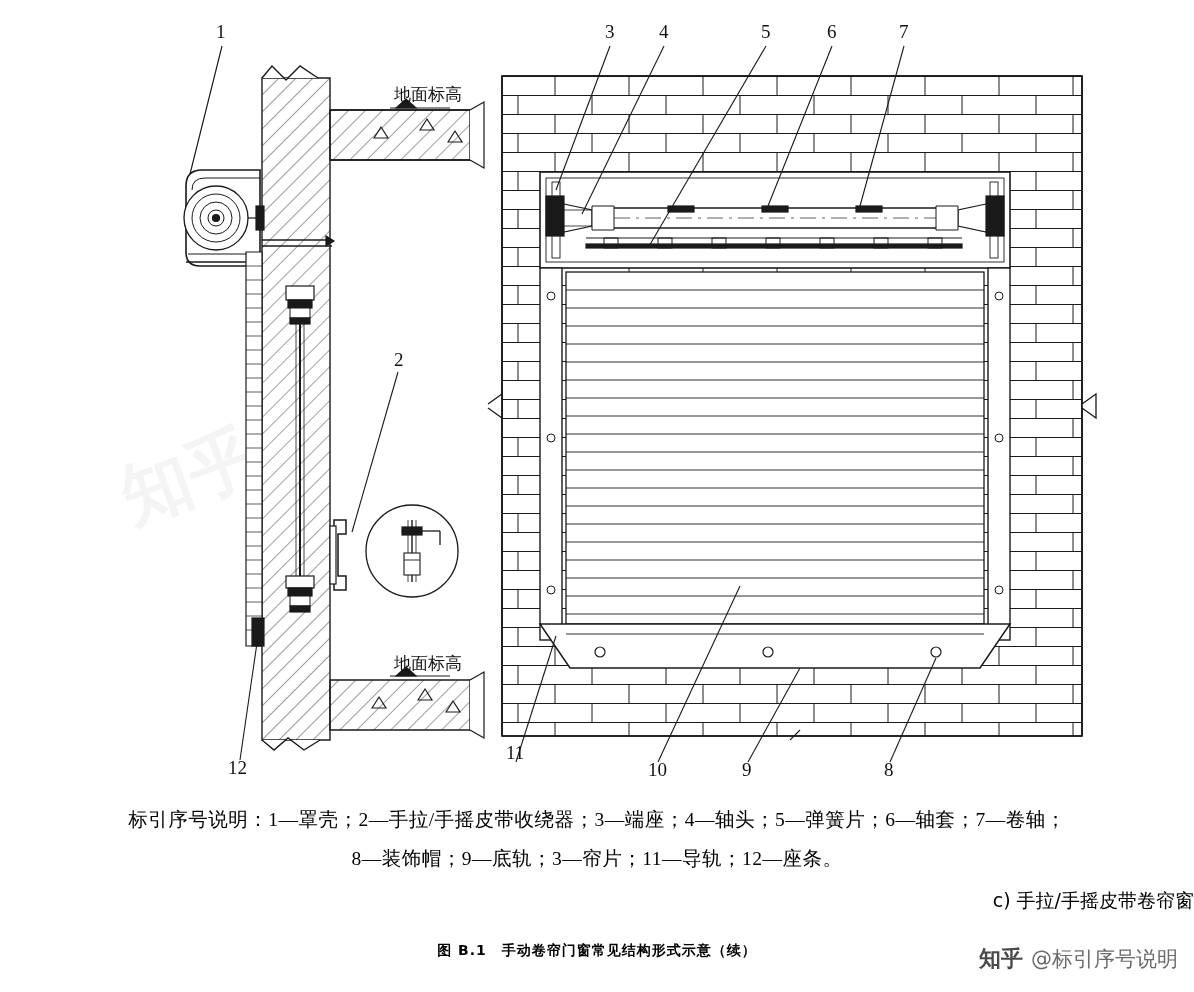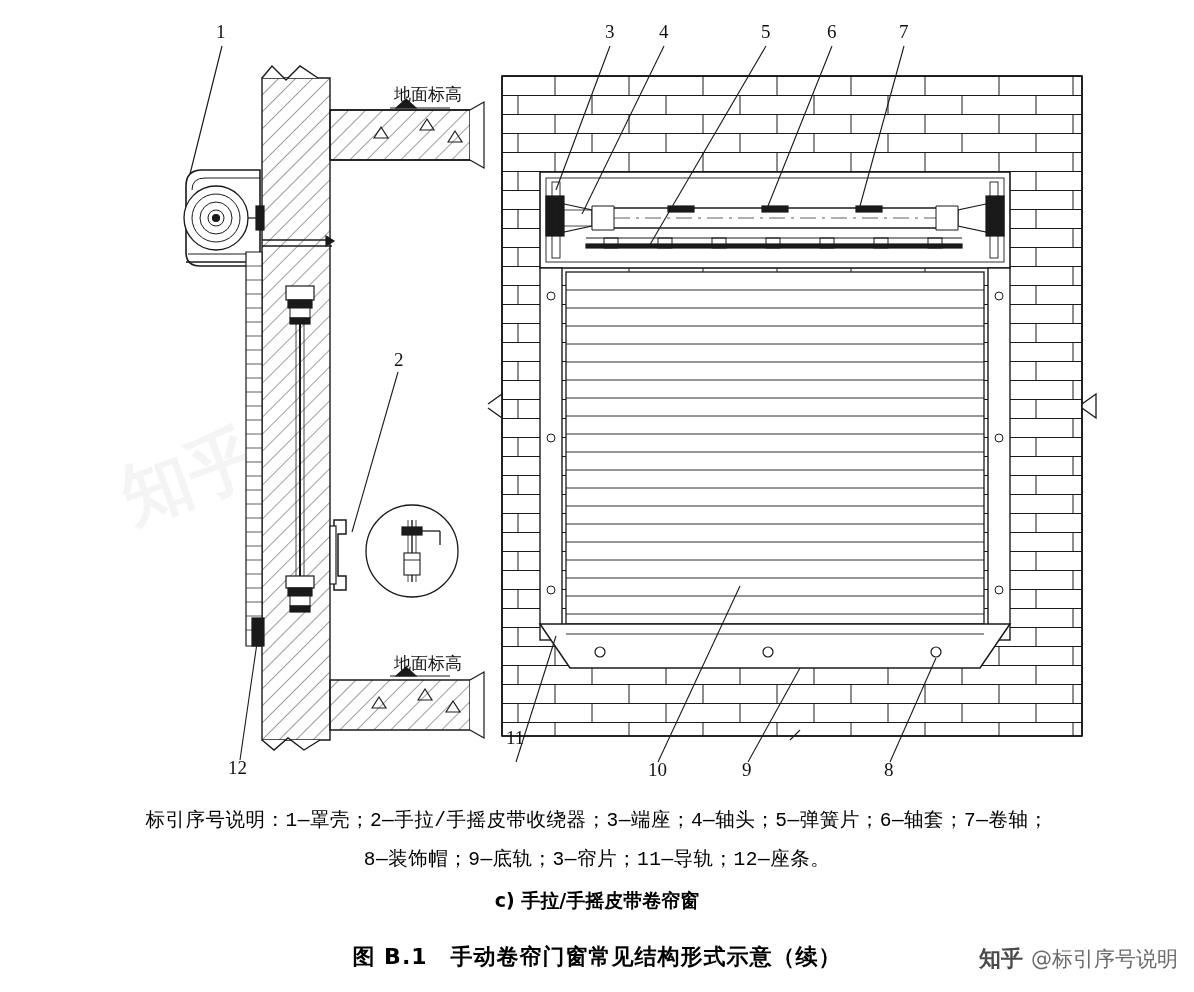--- a/index.html
+++ b/index.html
@@ -21,35 +21,36 @@
     color:#111;
     white-space:nowrap;
   }
   .lbl.cjk{font-family:Liberation Sans, sans-serif;font-size:17px;}
   .caption-block{
     position:absolute;
     left:0;top:806px;width:1194px;
     text-align:center;
   }
   .legend-line{
-    font-family:Liberation Mono, monospace;
+    font-family:Liberation Serif, serif;
     font-size:19.5px;
     letter-spacing:0.5px;
     color:#000;
     margin:0 0 12px 0;
   }
   .sub-caption{
     font-family:"DejaVu Sans", sans-serif;
     font-size:19px;
     margin:16px 0 0 0;
-    font-weight:700;
+    font-weight:400;
+    text-align:right;
   }
   .fig-caption{
     font-family:"DejaVu Sans", sans-serif;
-    font-size:22px;
+    font-size:14px;
     margin:28px 0 0 0;
     font-weight:600;
     letter-spacing:1px;
   }
   .watermark{
     position:absolute;
     right:16px;bottom:18px;
     display:flex;align-items:center;gap:8px;
     font-family:"DejaVu Sans", sans-serif;
     font-size:21px;
@@ -332,21 +333,21 @@
   <div class="lbl" style="left:216px;top:22px;">1</div>
   <div class="lbl" style="left:394px;top:350px;">2</div>
   <div class="lbl" style="left:605px;top:22px;">3</div>
   <div class="lbl" style="left:659px;top:22px;">4</div>
   <div class="lbl" style="left:761px;top:22px;">5</div>
   <div class="lbl" style="left:827px;top:22px;">6</div>
   <div class="lbl" style="left:899px;top:22px;">7</div>
   <div class="lbl" style="left:884px;top:760px;">8</div>
   <div class="lbl" style="left:742px;top:760px;">9</div>
   <div class="lbl" style="left:648px;top:760px;text-align:right;">10</div>
-  <div class="lbl" style="left:506px;top:728px;">11</div>
+  <div class="lbl" style="left:506px;top:743px;">11</div>
   <div class="lbl" style="left:228px;top:758px;text-align:center;">12</div>
 
   <div class="lbl cjk" style="left:394px;top:86px;">地面标高</div>
   <div class="lbl cjk" style="left:394px;top:655px;">地面标高</div>
 
   <div class="caption-block">
     <p class="legend-line">标引序号说明：1—罩壳；2—手拉/手摇皮带收绕器；3—端座；4—轴头；5—弹簧片；6—轴套；7—卷轴；</p>
     <p class="legend-line">8—装饰帽；9—底轨；3—帘片；11—导轨；12—座条。</p>
     <p class="sub-caption">c) 手拉/手摇皮带卷帘窗</p>
     <p class="fig-caption">图 B.1　手动卷帘门窗常见结构形式示意（续）</p>

